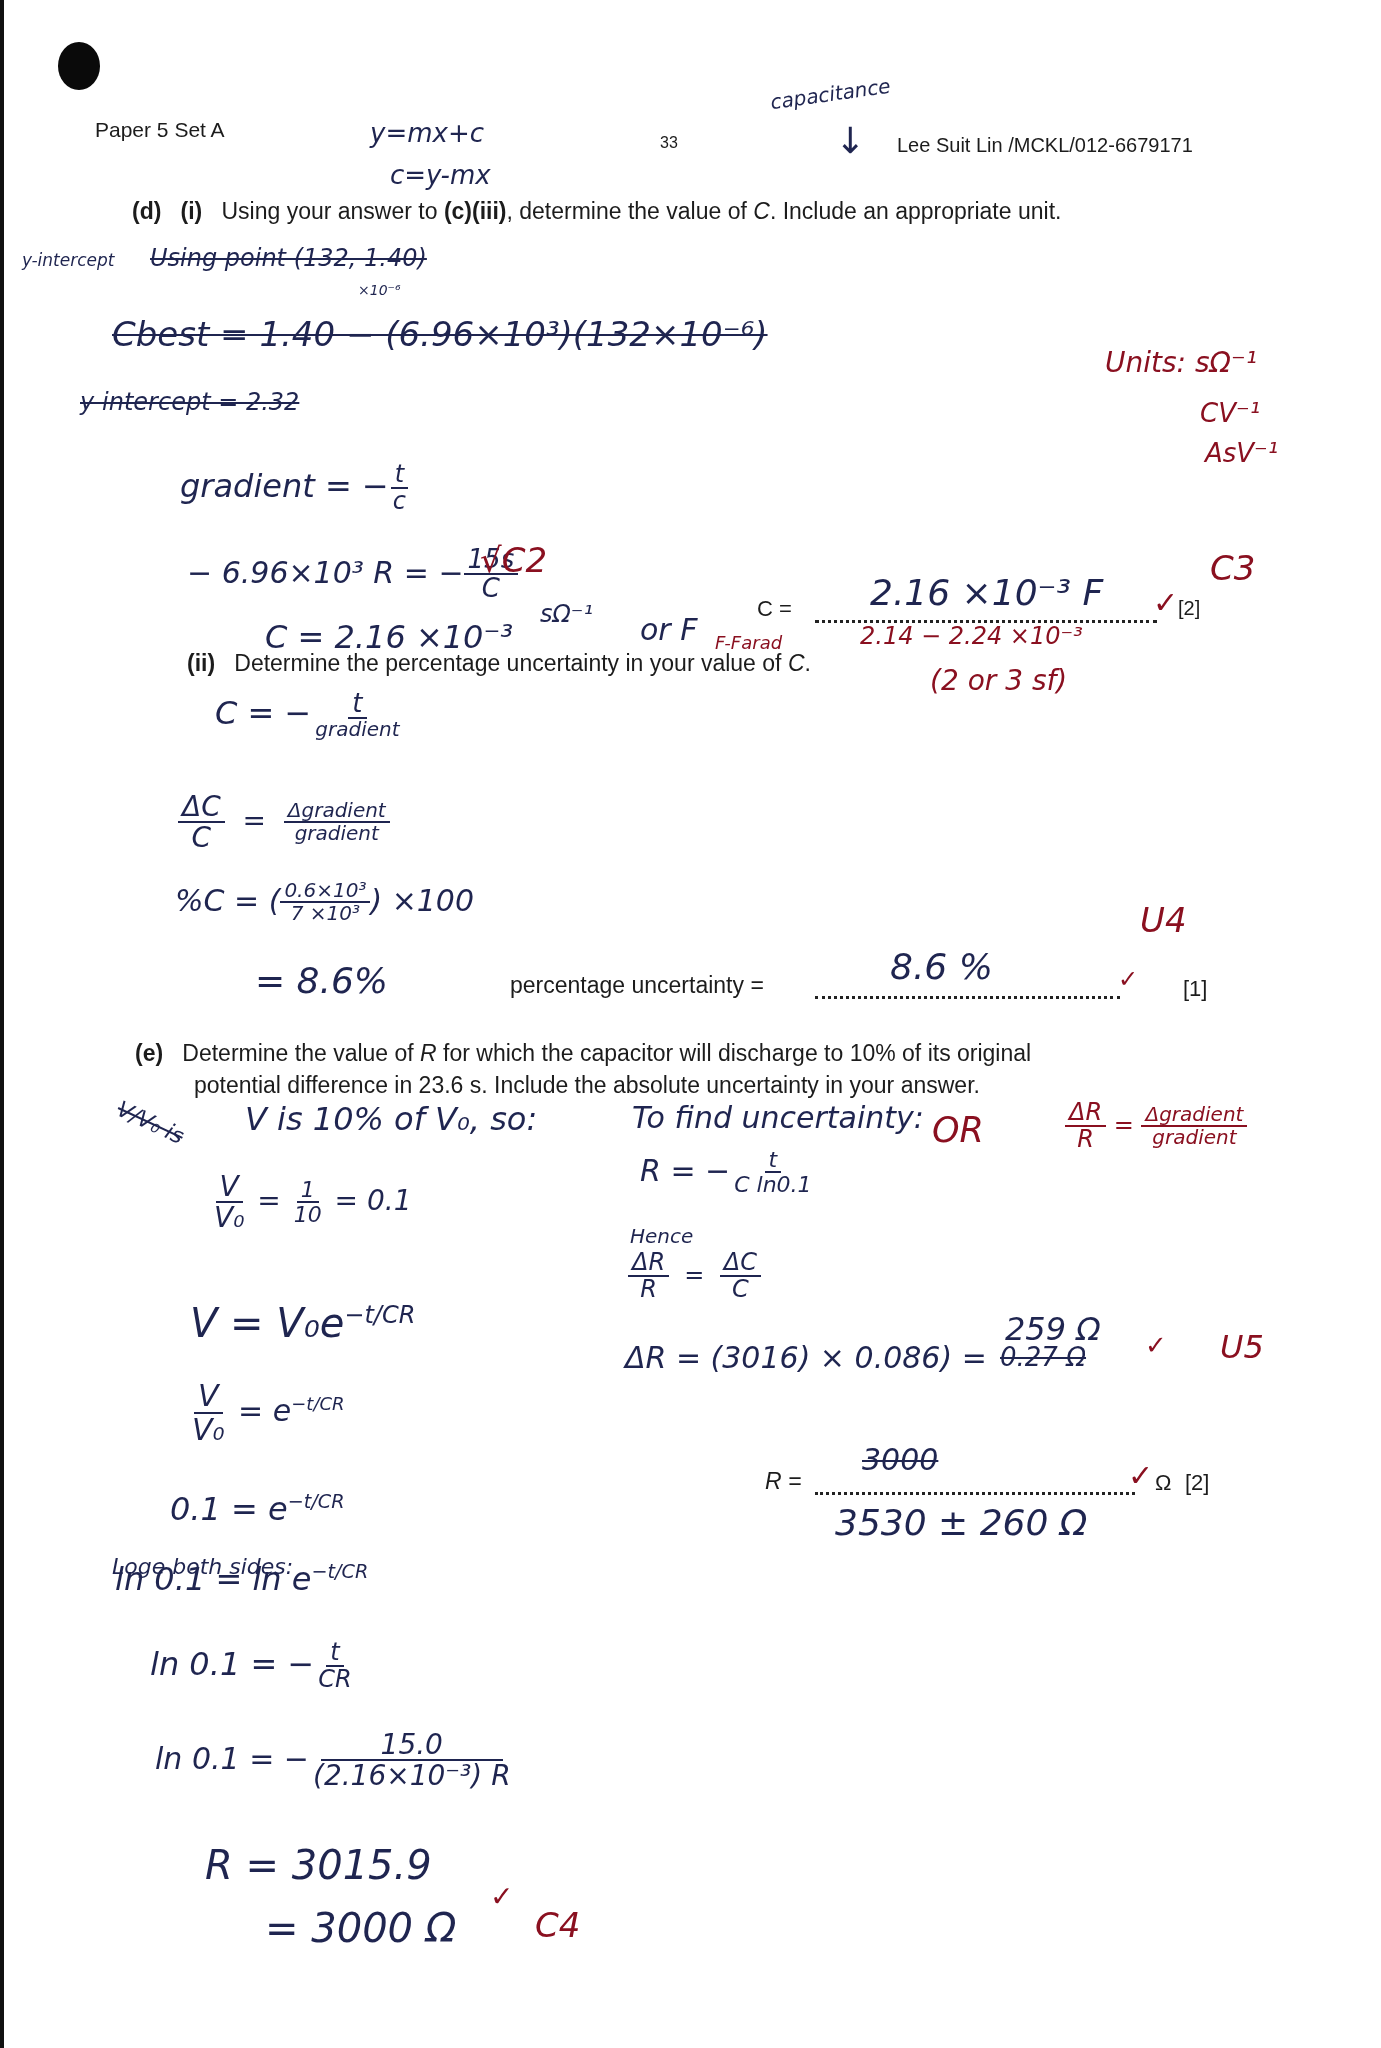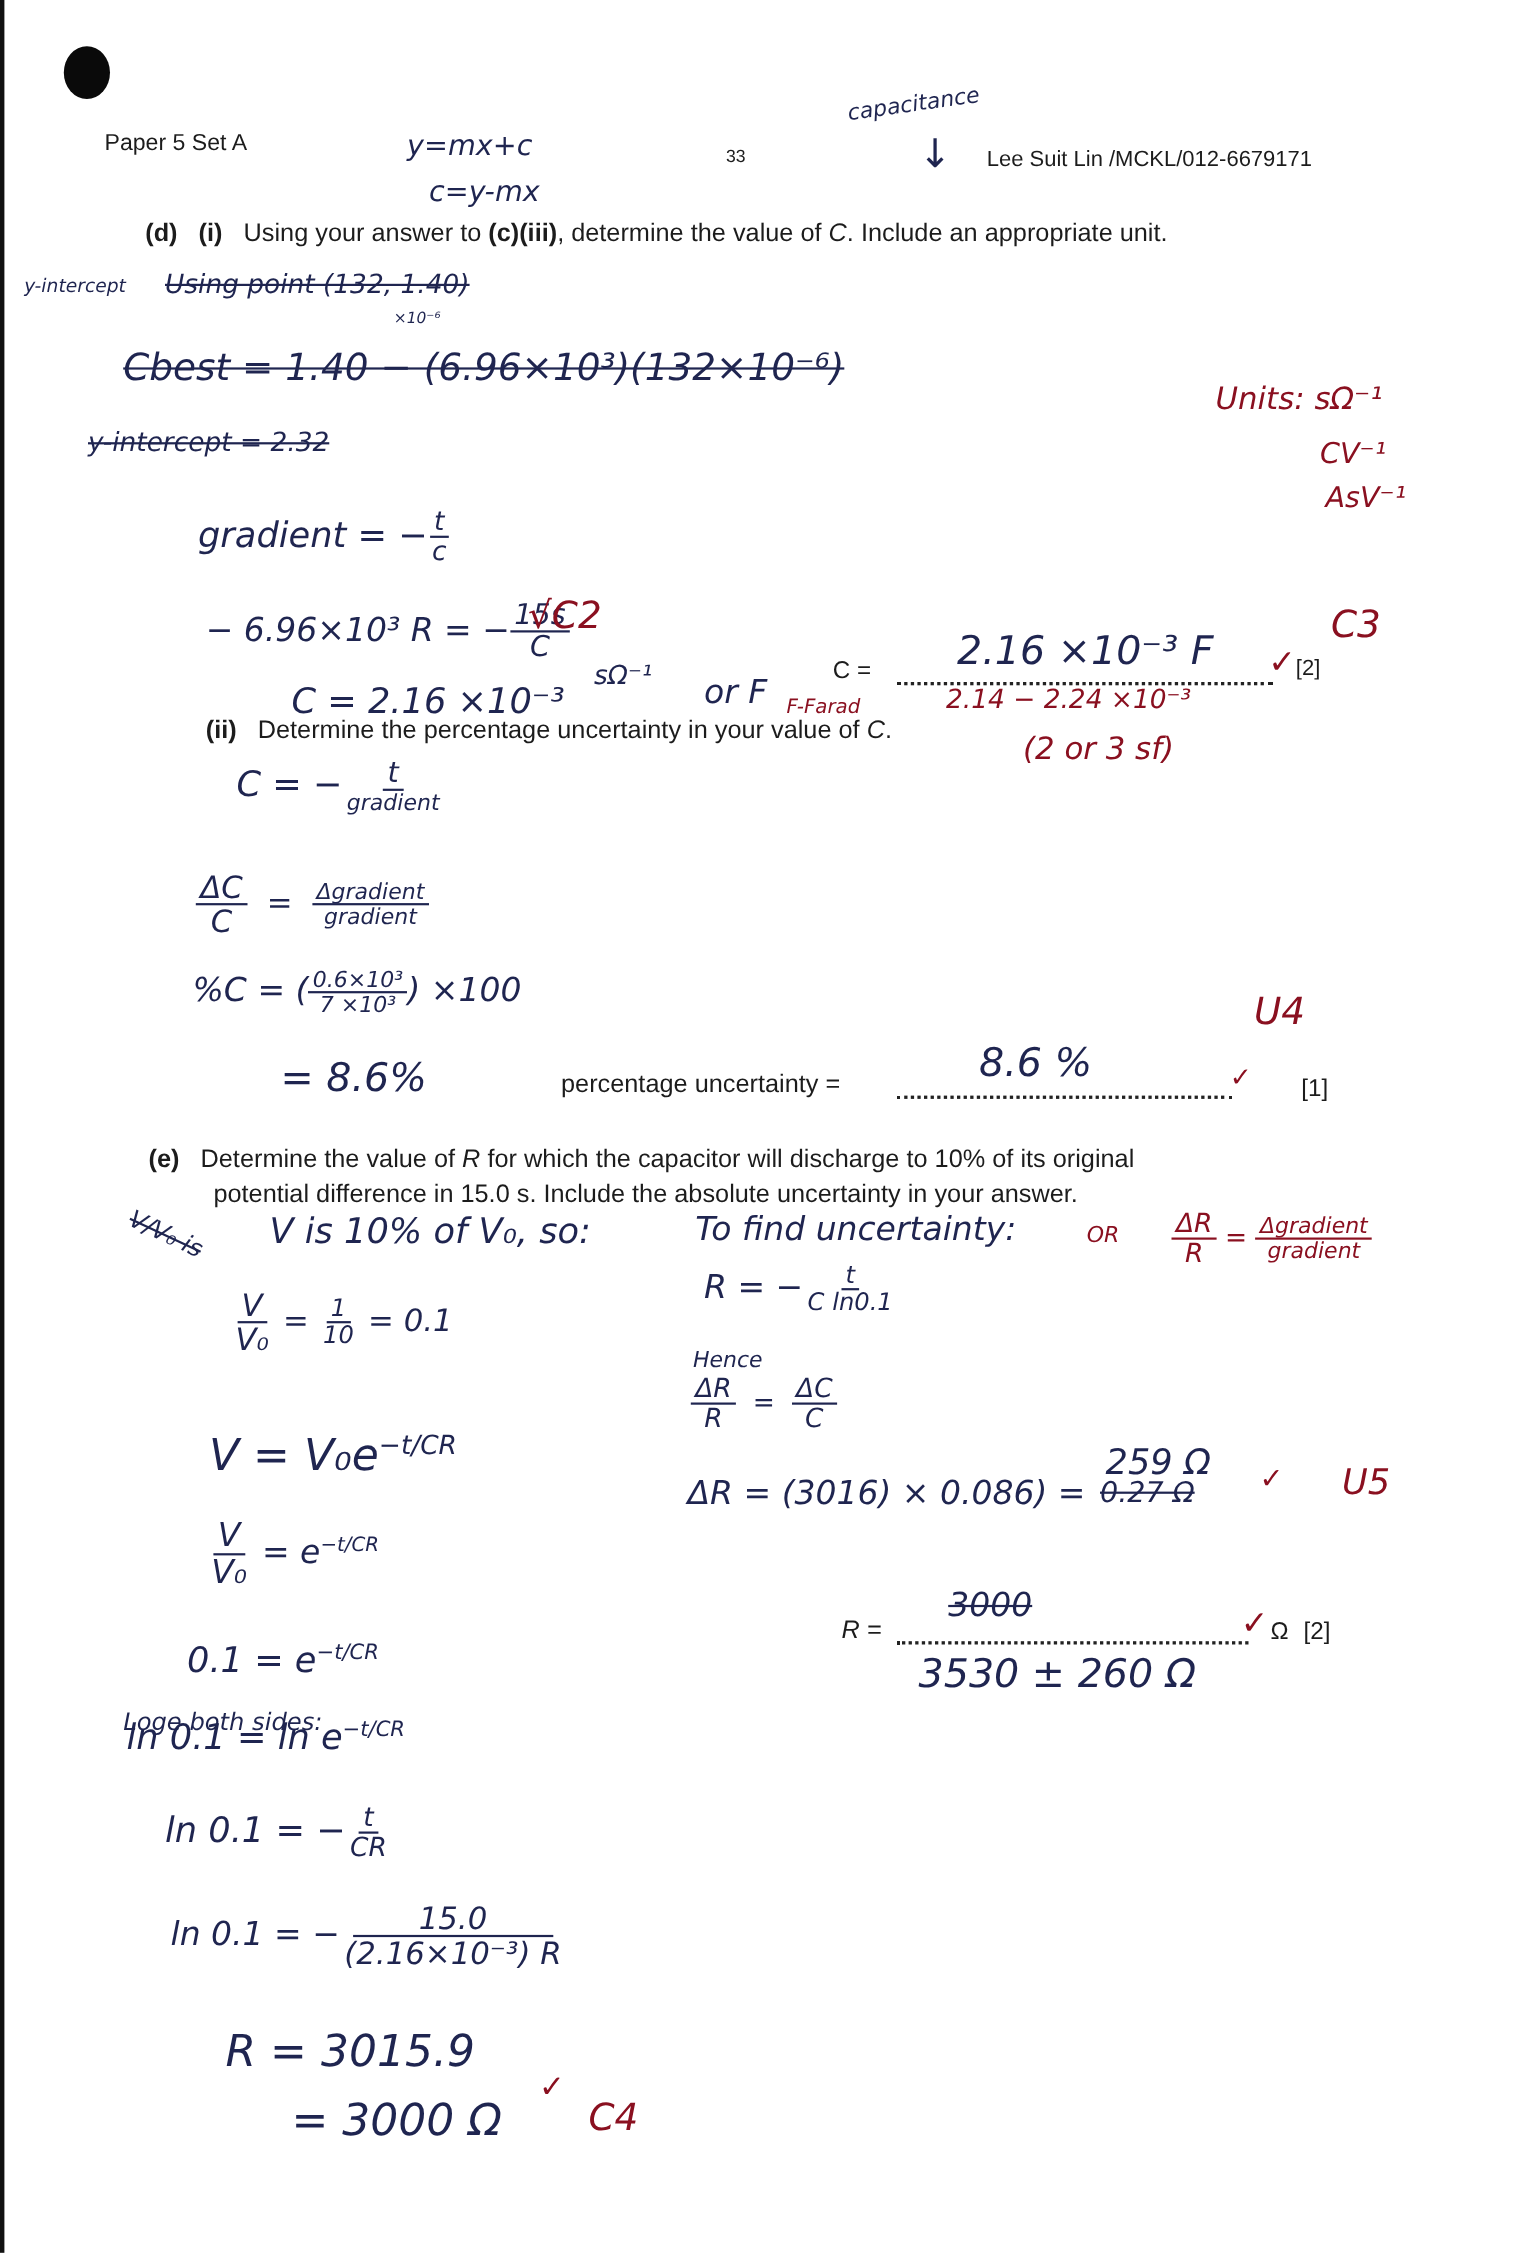--- a/index.html
+++ b/index.html
@@ -117,21 +117,21 @@
 <div class="abs dots" style="left:815px;top:976px;width:305px;height:20px;"></div>
 <div class="abs hand" style="left:890px;top:946px;font-size:36px;">8.6 %</div>
 <div class="abs red" style="left:1118px;top:965px;font-size:24px;">✓</div>
 <div class="abs print" style="left:1183px;top:976px;font-size:22px;">[1]</div>
 <div class="abs red" style="left:1140px;top:900px;font-size:34px;">U4</div>
 
 <div class="abs print" style="left:135px;top:1040px;font-size:23px;">
   <span class="bold">(e)</span>&nbsp;&nbsp;
   <span>Determine the value of </span><span class="ital">R</span><span> for which the capacitor will discharge to 10% of its original</span>
 </div>
-<div class="abs print" style="left:194px;top:1072px;font-size:23px;">potential difference in 15.0 s.  Include the absolute uncertainty in your answer.</div>
+<div class="abs print" style="left:194px;top:1072px;font-size:23px;">potential difference in 23.6 s.  Include the absolute uncertainty in your answer.</div>
 
 <div class="abs hand strike" style="left:115px;top:1110px;font-size:22px;transform:rotate(25deg);">V/V₀ is</div>
 <div class="abs hand" style="left:245px;top:1100px;font-size:32px;">V is 10% of V₀, so:</div>
 <div class="abs hand" style="left:210px;top:1172px;font-size:28px;">
   <span class="frac">
       <span class="num">V</span>
       <span class="den">V₀</span>
     </span>
   <span>=</span>
   <span class="frac" style="font-size:22px;">
@@ -192,21 +192,21 @@
       <span class="num">ΔC</span>
       <span class="den">C</span>
     </span>
 </div>
 <div class="abs hand" style="left:625px;top:1340px;font-size:30px;">ΔR = (3016) × 0.086)  =</div>
 <div class="abs hand" style="left:1005px;top:1310px;font-size:32px;">259 Ω</div>
 <div class="abs hand strike" style="left:1000px;top:1342px;font-size:26px;">0.27 Ω</div>
 <div class="abs red" style="left:1145px;top:1330px;font-size:26px;">✓</div>
 <div class="abs red" style="left:1220px;top:1328px;font-size:32px;">U5</div>
 
-<div class="abs red" style="left:988px;top:1110px;font-size:20px;">OR</div>
+<div class="abs red" style="left:932px;top:1110px;font-size:35px;">OR</div>
 <div class="abs red" style="left:1065px;top:1100px;font-size:24px;">
   <span class="frac r">
       <span class="num">ΔR</span>
       <span class="den">R</span>
     </span>
   =
   <span class="frac r" style="font-size:20px;">
       <span class="num">Δgradient</span>
       <span class="den">gradient</span>
     </span>

